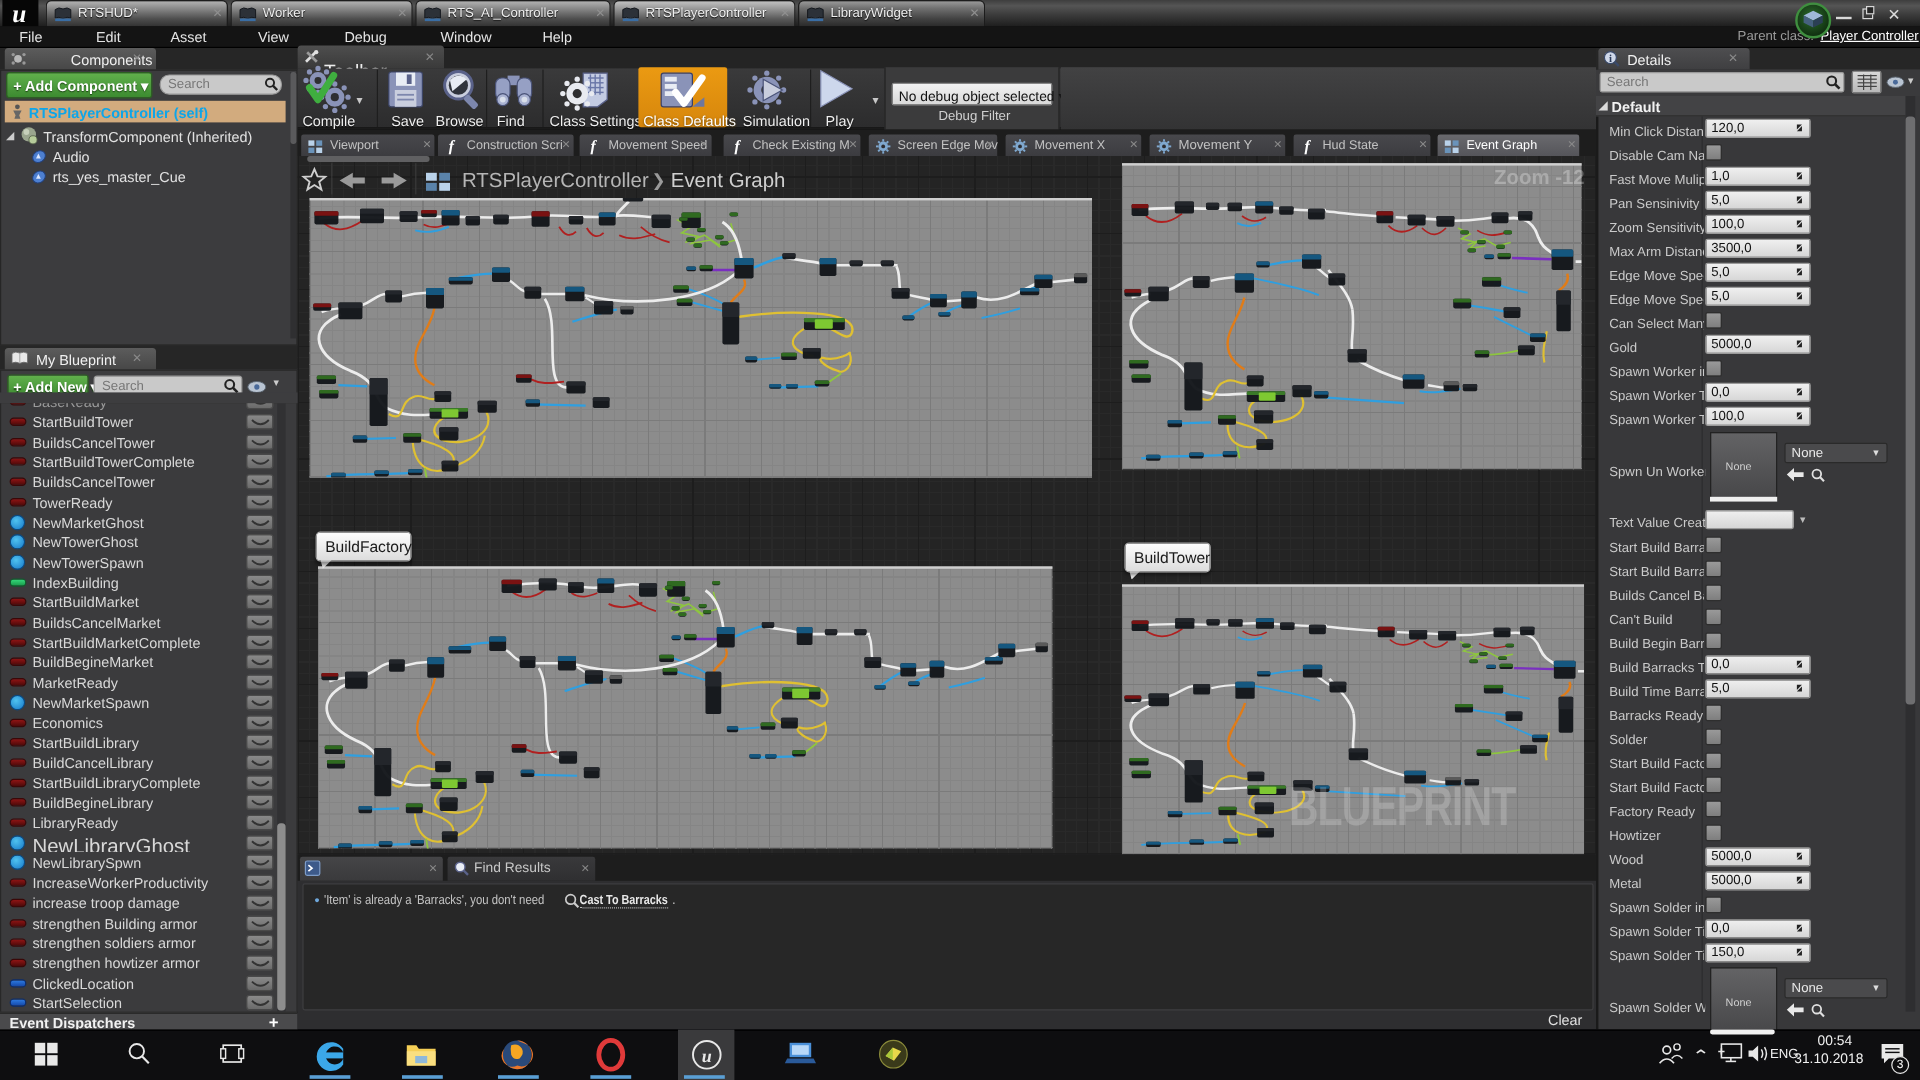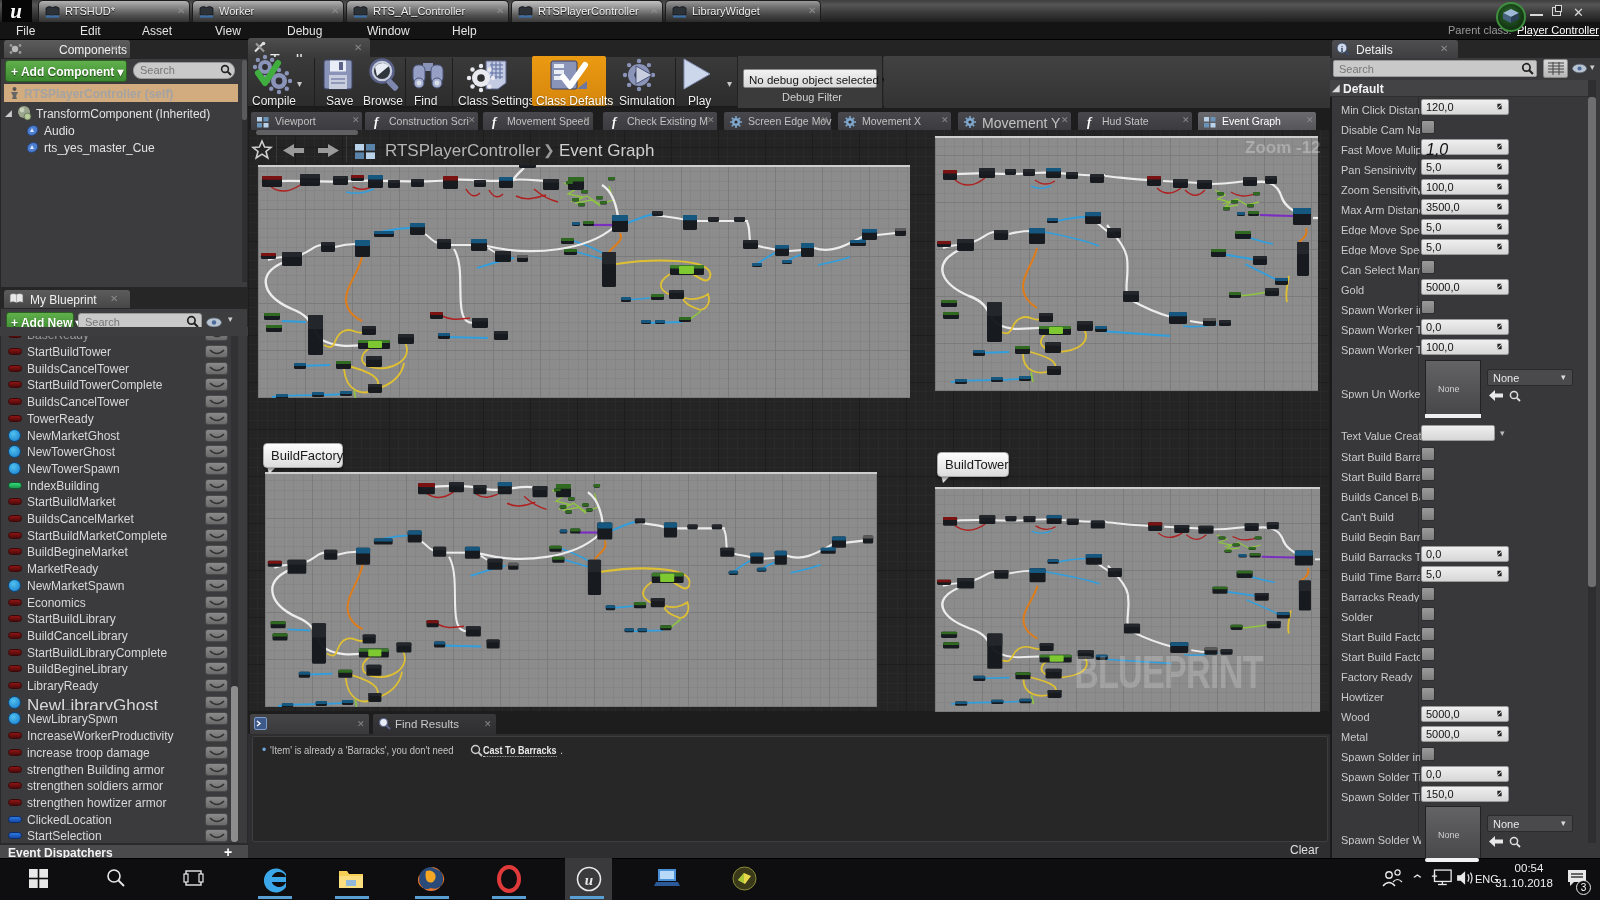--- a/index.html
+++ b/index.html
@@ -95,21 +95,21 @@
 <circle cx="5" cy="5" r="3.4" fill="none" stroke="#222" stroke-width="1.6"></circle>
     <line x1="7.6" y1="7.6" x2="11" y2="11" stroke="#222" stroke-width="2"></line>
   </svg>
 <div style="left:242px;top:60px;width:5px;height:222px;background:#2f2f31;"></div>
 <div style="left:242px;top:60px;width:5px;height:60px;background:#5a5a5c;border-radius:2px;"></div>
 <div style="left:4px;top:84px;width:234px;height:18px;background:#d2ab7e;"></div>
 <svg style="left:8px;top:86px" width="13" height="14" viewBox="0 0 13 14">
 <circle cx="6.5" cy="3" r="2" fill="#555"></circle>
     <path d="M3,6 L10,6 L8,10 L9,13 L4,13 L5,10 Z" fill="#666"></path>
   </svg>
-<div class="txt" style="left:24px;top:87px;font-size:12px;font-weight:bold;color:#a3a3a3;">RTSPlayerController (self)</div>
+<div class="txt" style="left:24px;top:87px;font-size:12px;font-weight:bold;color:#0ea5e9;">RTSPlayerController (self)</div>
 <div style="left:5px;top:108px;font-size:9px;color:#ccc;">◢</div>
 <svg style="left:16px;top:105px" width="17" height="16" viewBox="0 0 17 16">
 <circle cx="8" cy="7" r="6" fill="#9aa58e"></circle>
     <circle cx="6" cy="5" r="2.4" fill="#c6cfba"></circle>
     <circle cx="11.5" cy="11.5" r="3.4" fill="#b7cc9a" stroke="#55614a" stroke-width="0.7"></circle>
   </svg>
 <div class="txt" style="left:36px;top:107px;font-size:12px;color:#e2e2e2;">TransformComponent (Inherited)</div>
 <svg style="left:26px;top:124px" width="13" height="13" viewBox="0 0 13 13">
 <ellipse cx="6.5" cy="6.5" rx="5.6" ry="4.6" transform="rotate(-35 6.5 6.5)" fill="#4d7fd0" stroke="#23417c" stroke-width="0.8"></ellipse>
 <path d="M4,8 L6,4 L8,8 Z" fill="#dce8ff"></path>
@@ -558,21 +558,21 @@
         <line x1="6" y1="0" x2="6" y2="2"></line>
         <line x1="6" y1="10" x2="6" y2="12"></line>
         <line x1="0" y1="6" x2="2" y2="6"></line>
         <line x1="10" y1="6" x2="12" y2="6"></line>
         <line x1="1.8" y1="1.8" x2="3.2" y2="3.2"></line>
         <line x1="8.8" y1="8.8" x2="10.2" y2="10.2"></line>
         <line x1="1.8" y1="10.2" x2="3.2" y2="8.8"></line>
         <line x1="8.8" y1="3.2" x2="10.2" y2="1.8"></line>
       </g>
     </svg>
-    <span class="txt" style="left:24px;top:3px;font-size:14px;color:#c2c2c2;">Movement Y</span>
+    <span class="txt" style="left:24px;top:3px;font-size:11px;color:#c2c2c2;">Movement Y</span>
     <span style="left:103px;top:3px;font-size:9px;color:#8a8a8a;">✕</span>
   </div>
 <div style="left:1078px;top:112px;width:114px;height:18px;background:linear-gradient(180deg,#48484c,#3c3c40);border-radius:2px 2px 0 0;">
     <span style="left:9px;top:2px;font-size:13px;color:#fff;font-family:'Liberation Serif',serif;font-style:italic;font-weight:bold;">f</span>
     <span class="txt" style="left:24px;top:3px;font-size:10.5px;color:#c2c2c2;">Hud State</span>
     <span style="left:104px;top:3px;font-size:9px;color:#8a8a8a;">✕</span>
   </div>
 <div style="left:1198px;top:112px;width:118px;height:18px;background:linear-gradient(180deg,#6a6a6e,#55555a);border-radius:2px 2px 0 0;">
     <svg style="left:6px;top:5px" width="12" height="11" viewBox="0 0 12 11">
       <rect x="0" y="0" width="5" height="4.5" fill="#b9d2ea"></rect>
@@ -1243,21 +1243,21 @@
 <div style="left:1421px;top:99px;width:88px;height:16px;background:linear-gradient(180deg,#efefef,#d6d6d6);border-radius:2px;border:1px solid #9a9a9a;"></div>
 <div class="txt" style="left:1426px;top:101px;font-size:11px;color:#111;">120,0</div>
 <svg style="left:1495px;top:102px" width="9" height="9" viewBox="0 0 9 9">
 <path d="M1,4 L4,1 L4,7 Z" fill="#222" transform="rotate(45 4.5 4.5)"></path>
     <path d="M8,5 L5,8 L5,2 Z" fill="#222" transform="rotate(45 4.5 4.5)"></path>
   </svg>
 <div style="left:1341px;top:120px;width:79px;height:15px;overflow:hidden;"><span class="txt" style="position:static;font-size:11px;color:#cacaca;">Disable Cam Nav</span></div>
 <div style="left:1421px;top:120px;width:14px;height:14px;background:linear-gradient(180deg,#9a9a9a,#7e7e7e);border:1px solid #2e2e2e;border-radius:2px;"></div>
 <div style="left:1341px;top:140px;width:79px;height:15px;overflow:hidden;"><span class="txt" style="position:static;font-size:11px;color:#cacaca;">Fast Move Mulipla</span></div>
 <div style="left:1421px;top:139px;width:88px;height:16px;background:linear-gradient(180deg,#efefef,#d6d6d6);border-radius:2px;border:1px solid #9a9a9a;"></div>
-<div class="txt" style="left:1426px;top:141px;font-size:16px;color:#111;font-style:italic;">1,0</div>
+<div class="txt" style="left:1426px;top:141px;font-size:11px;color:#111;">1,0</div>
 <svg style="left:1495px;top:142px" width="9" height="9" viewBox="0 0 9 9">
 <path d="M1,4 L4,1 L4,7 Z" fill="#222" transform="rotate(45 4.5 4.5)"></path>
     <path d="M8,5 L5,8 L5,2 Z" fill="#222" transform="rotate(45 4.5 4.5)"></path>
   </svg>
 <div style="left:1341px;top:160px;width:79px;height:15px;overflow:hidden;"><span class="txt" style="position:static;font-size:11px;color:#cacaca;">Pan Sensinivity</span></div>
 <div style="left:1421px;top:159px;width:88px;height:16px;background:linear-gradient(180deg,#efefef,#d6d6d6);border-radius:2px;border:1px solid #9a9a9a;"></div>
 <div class="txt" style="left:1426px;top:161px;font-size:11px;color:#111;">5,0</div>
 <svg style="left:1495px;top:162px" width="9" height="9" viewBox="0 0 9 9">
 <path d="M1,4 L4,1 L4,7 Z" fill="#222" transform="rotate(45 4.5 4.5)"></path>
     <path d="M8,5 L5,8 L5,2 Z" fill="#222" transform="rotate(45 4.5 4.5)"></path>

